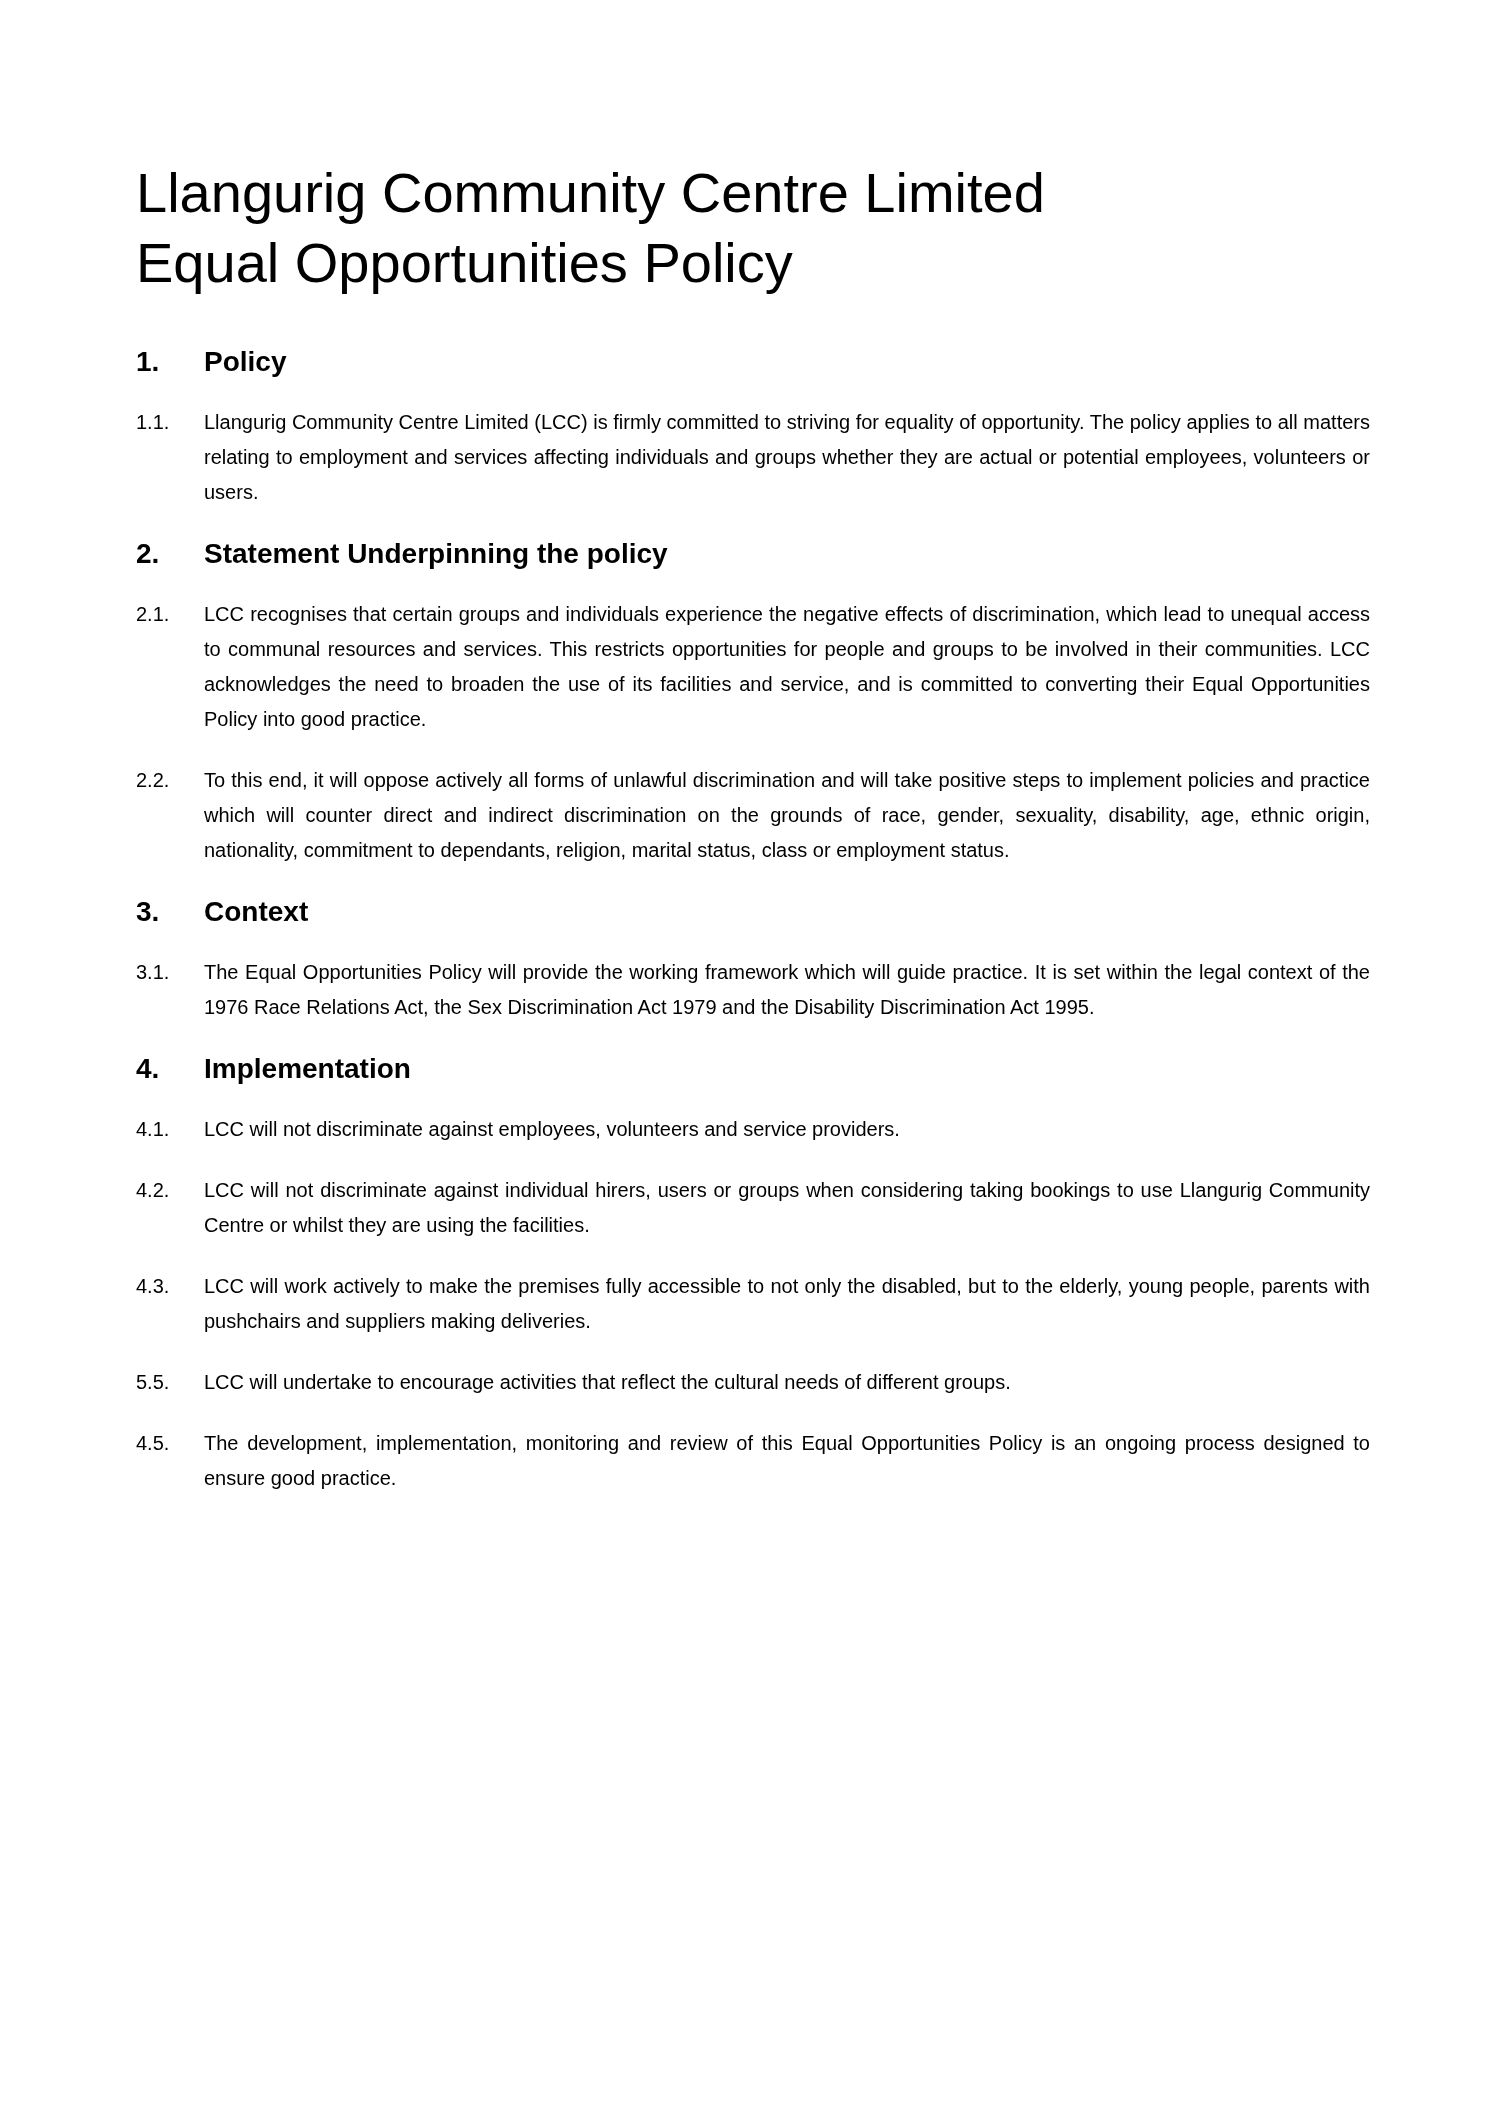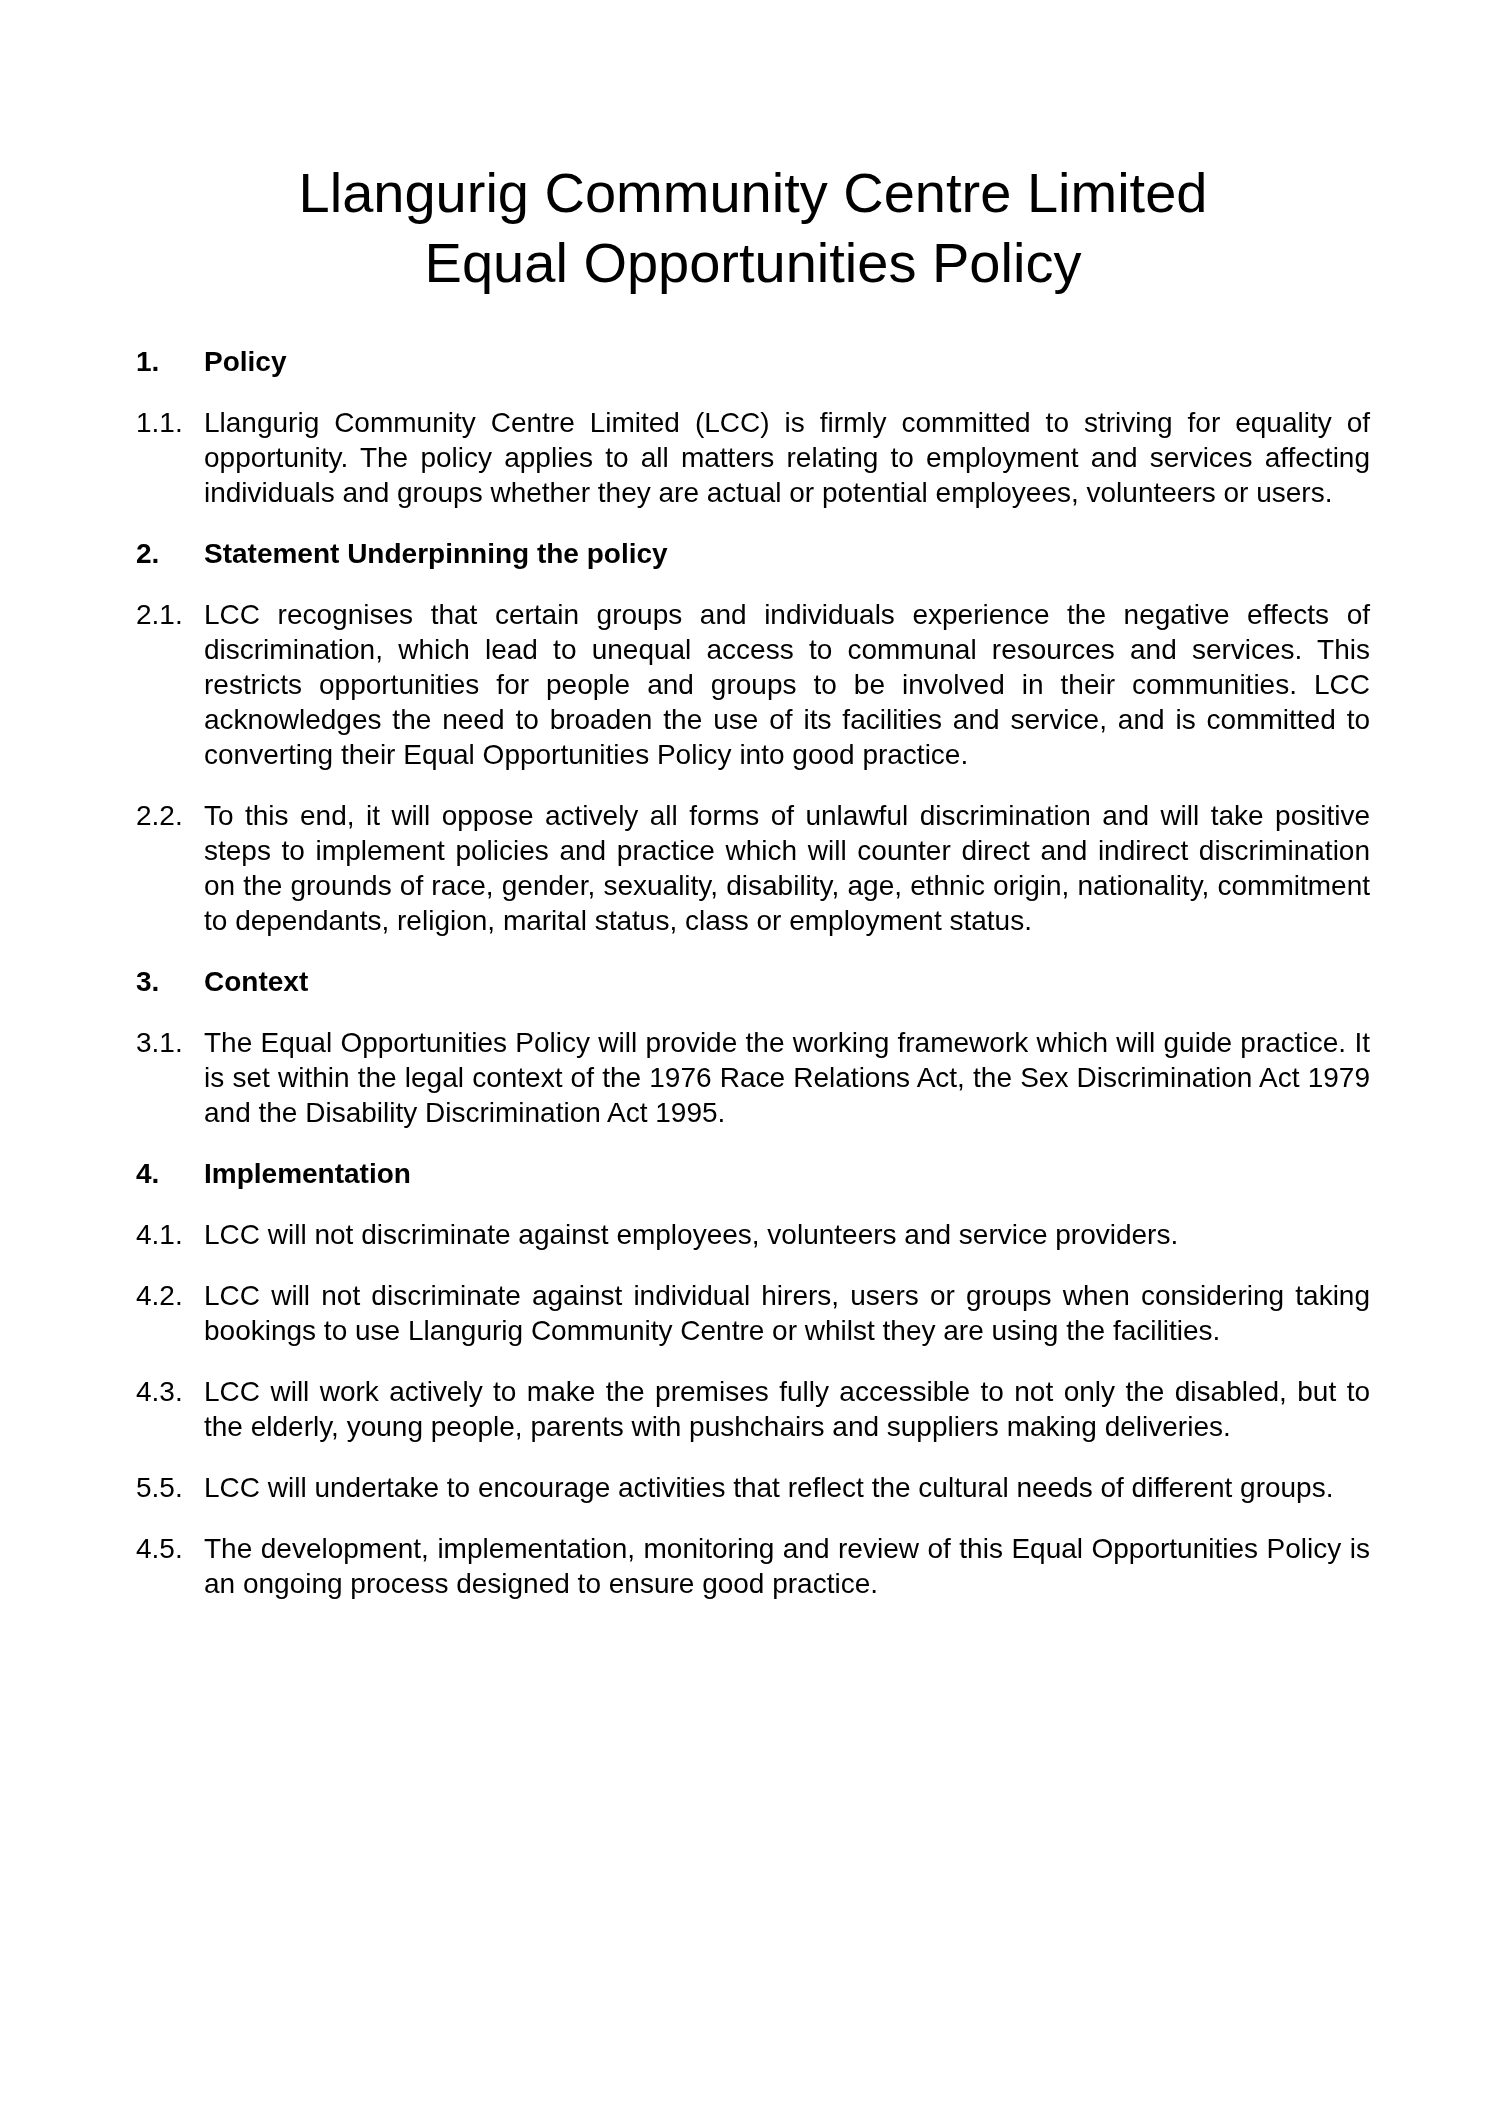--- a/index.html
+++ b/index.html
@@ -10,21 +10,21 @@
     color: #000000;
   }
   .page {
     width: 1500px;
     height: 2123px;
     background: #ffffff;
     padding: 158px 130px 60px 136px;
     overflow: hidden;
   }
   .doc-title {
-    text-align: center;
+    text-align: left;
     font-weight: 400;
     font-size: 56px;
     line-height: 1.25;
     letter-spacing: 0px;
     margin-bottom: 46px;
   }
   .section-heading {
     font-weight: 700;
     font-size: 28px;
     line-height: 35px;
@@ -33,21 +33,21 @@
     margin-top: 8px;
     margin-bottom: 26px;
   }
   .heading-num,
   .para-num {
     display: inline-block;
     width: 68px;
     text-indent: 0;
   }
   .para {
-    font-size: 28px;
+    font-size: 20px;
     line-height: 35px;
     text-align: justify;
     padding-left: 68px;
     text-indent: -68px;
     margin-bottom: 26px;
   }
   .para .para-num { font-weight: 400; }
 </style>
 </head>
 <body>

